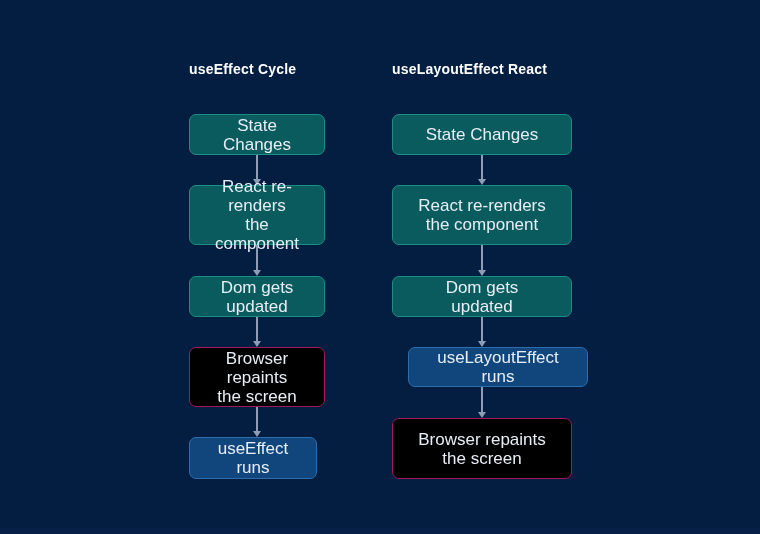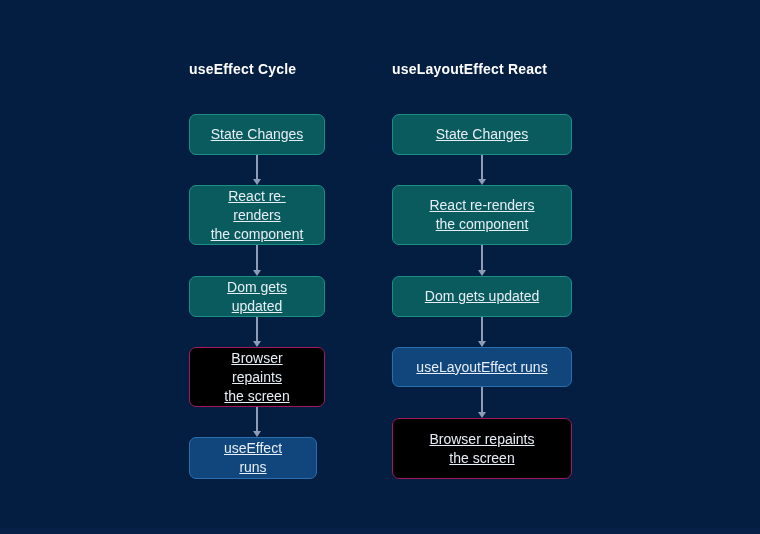--- a/index.html
+++ b/index.html
@@ -51,25 +51,24 @@
   .node {
     position: absolute;
     box-sizing: border-box;
     border-radius: 7px;
     border-width: 1px;
     border-style: solid;
     display: flex;
     align-items: center;
     justify-content: center;
     text-align: center;
-    font-size: 14px;
+    font-size: 17px;
     line-height: 19px;
     color: #e7eef5;
     padding: 0 20px;
-    text-decoration: underline;
   }
   .node .node-label { white-space: pre-line; display: block; }
 
   .node.teal {
     background: #0a5b5e;
     border-color: #1c8f85;
   }
   .node.purple {
     background: #000000;
     border-color: #a3185f;
@@ -175,21 +174,21 @@
 
     <div class="node teal" style="left:0; top:276px; width:180px; height:41px;">
       <span class="node-label">Dom gets updated</span>
     </div>
 
     <div class="connector" style="left:84px; top:317px; height:30px;">
       <div class="stem"></div>
       <div class="head"></div>
     </div>
 
-    <div class="node blue" style="left:0; top:347px; width:180px; height:40px;align-items:center;">
+    <div class="node blue" style="left:16px; top:347px; width:180px; height:40px;align-items:center;">
       <span class="node-label">useLayoutEffect runs</span>
     </div>
 
     <div class="connector" style="left:84px; top:387px; height:31px;">
       <div class="stem"></div>
       <div class="head"></div>
     </div>
 
     <div class="node purple" style="left:0; top:418px; width:180px; height:61px;">
       <span class="node-label">Browser repaints

